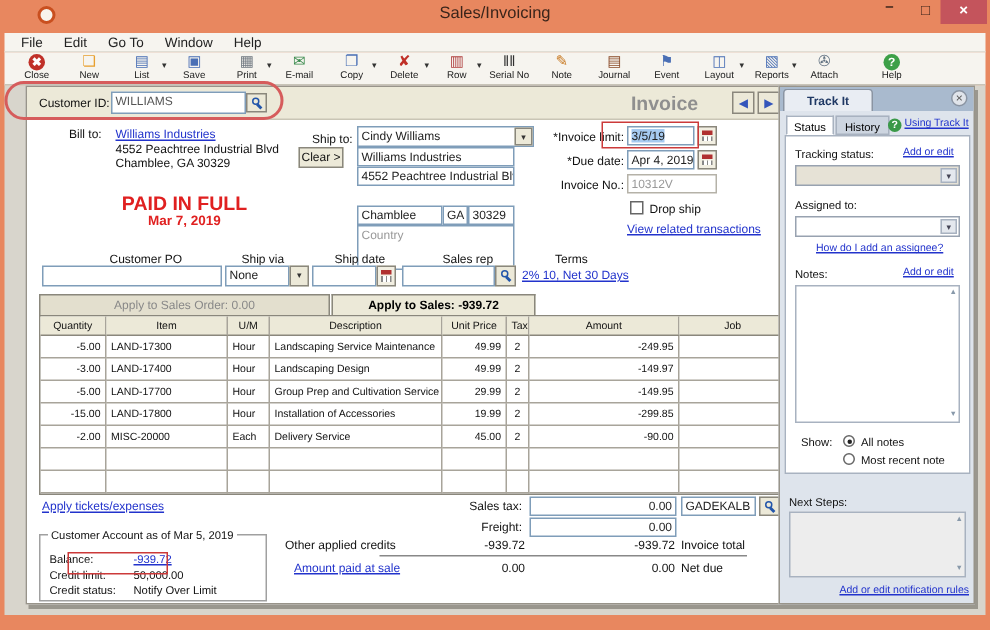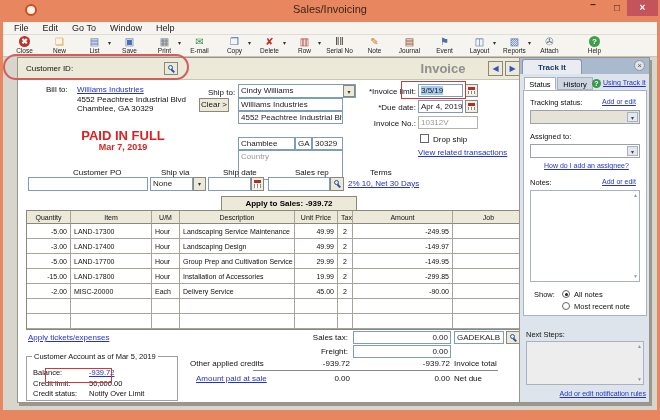--- a/index.html
+++ b/index.html
@@ -214,20 +214,21 @@
         <span class="tb-lbl">Help</span>
       </span>
     </div>
 
   <div class="client">
 
     <div class="panel form-panel">
 
       <div class="fh">
         <span class="lbl" style="left:8px;top:6px;">Customer ID:</span>
+        <span class="fld" style="left:56px;top:3px;width:90px;height:15px;color:#555;">WILLIAMS</span>
         <span class="magbtn" style="left:146px;top:4px;">
             <span class="mag"></span>
           </span>
         <span class="inv-title">Invoice</span>
         <span class="navbtn" style="left:470px;">◀</span>
         <span class="navbtn" style="left:487px;">▶</span>
       </div>
 
       <span class="lbl" style="left:28px;top:27px;">Bill to:</span>
       <span class="link" style="left:59px;top:27px;">Williams Industries</span>
@@ -269,20 +270,21 @@
       <span class="fld" style="left:132px;top:119px;width:43px;height:14px;">None</span>
       <span class="ddbtn" style="left:175px;top:119px;width:13px;height:14px;line-height:13px;">▾</span>
       <span class="fld" style="left:190px;top:119px;width:43px;height:14px;"></span>
       <span class="calbtn" style="left:233px;top:119px;height:14px;"></span>
       <span class="fld" style="left:250px;top:119px;width:62px;height:14px;"></span>
       <span class="magbtn" style="left:312px;top:119px;height:14px;">
           <span class="mag"></span>
         </span>
       <span class="link" style="left:330px;top:121px;">2% 10, Net 30 Days</span>
 
+      <span class="tab inactive">Apply to Sales Order: 0.00</span>
       <span class="tab active">Apply to Sales: -939.72</span>
 
       <div class="grid">
         <div class="grow ghead">
           <span class="gcell">Quantity</span>
           <span class="gcell">Item</span>
           <span class="gcell">U/M</span>
           <span class="gcell">Description</span>
           <span class="gcell">Unit Price</span>
           <span class="gcell">Tax</span>

